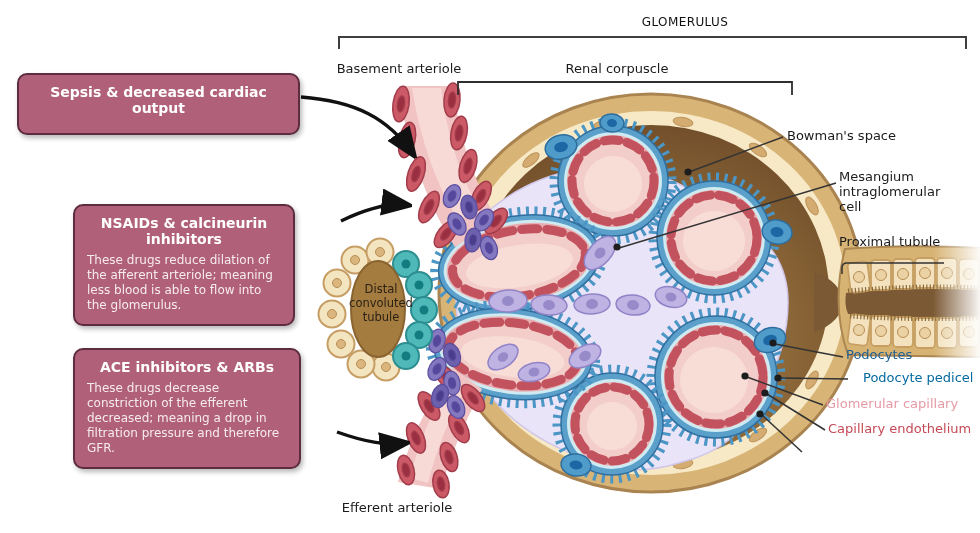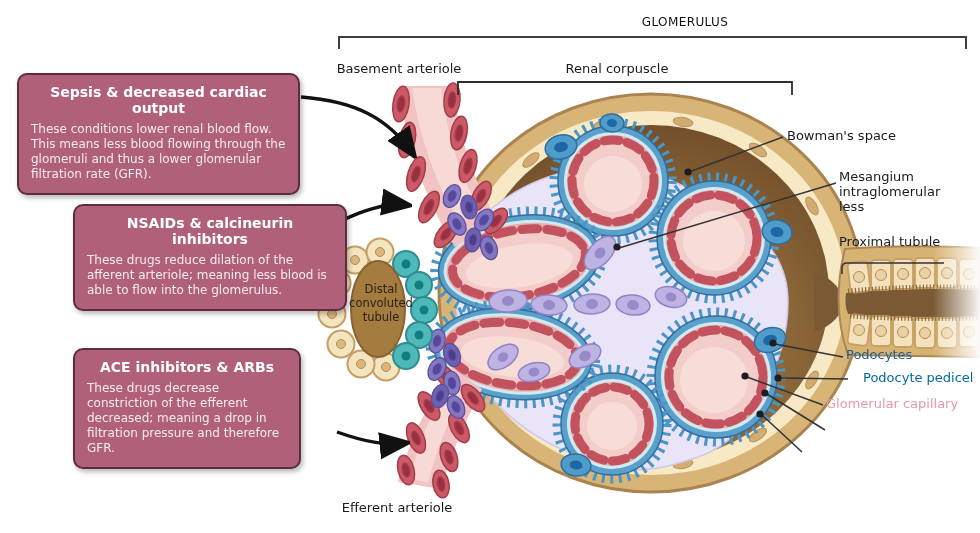--- a/index.html
+++ b/index.html
@@ -9,21 +9,21 @@
   .lbl{position:absolute;z-index:3;font-size:13px;color:#1b1b1b;white-space:nowrap;line-height:1.15;}
   .lbl.center{transform:translateX(-50%);}
   .lbl.wrap{white-space:normal;}
   #glom-title{font-size:12px;letter-spacing:.4px;color:#111;}
   #dct-label{font-size:11.5px;color:#2b2216;text-align:center;width:96px;line-height:1.2;white-space:normal;}
   .callout{position:absolute;z-index:4;box-sizing:border-box;background:#b06079;border:2.5px solid #5e2c3f;
            border-radius:10px;padding:9px 12px 11px;color:#fff;box-shadow:2px 3px 5px rgba(0,0,0,.28);}
   .callout .ttl{font-weight:bold;font-size:14px;text-align:center;margin:0 0 6px 0;color:#ffffff;}
   .callout .bdy{font-size:12px;line-height:1.25;color:#f6ebef;}
   #co1{left:17px;top:73px;width:283px;}
-  #co2{left:73px;top:204px;width:274px;}
+  #co2{left:73px;top:204px;width:222px;}
   #co3{left:73px;top:348px;width:228px;}
 </style>
 </head>
 <body>
 
 <div id="stage">
 
 <svg id="art" width="980" height="533" viewBox="0 0 980 533">
   <defs>
     <radialGradient id="brownGrad" cx="0.5" cy="0.66" r="0.75">
@@ -413,31 +413,31 @@
         <circle cx="745" cy="376" r="3.6"></circle>
         <circle cx="765" cy="393" r="3.6"></circle>
     <circle cx="760" cy="414" r="3.6"></circle>
   </g>
 </svg>
 
   <div class="lbl center" id="glom-title" style="left:676px;top:16px;margin-left:9px;">GLOMERULUS</div>
   <div class="lbl center" style="left:399px;top:62px;">Basement arteriole</div>
   <div class="lbl center" style="left:617px;top:62px;">Renal corpuscle</div>
   <div class="lbl" style="left:787px;top:129px;">Bowman's space</div>
-  <div class="lbl wrap" style="left:839px;top:170px;width:118px;">Mesangium intraglomerular less</div>
+  <div class="lbl wrap" style="left:839px;top:170px;width:118px;">Mesangium intraglomerular cell</div>
   <div class="lbl" style="left:839px;top:235px;">Proximal tubule</div>
   <div class="lbl center" id="dct-label" style="left:381px;top:283px;">Distal convoluted tubule</div>
   <div class="lbl" style="left: 846px; top: 348px; color: rgb(30, 95, 148);">Podocytes</div>
   <div class="lbl" style="left: 851px; top: 371px; color: #0369a1; margin-left: 12px;">Podocyte pedicel</div>
   <div class="lbl" style="left: 826px; top: 397px; color: rgb(229, 154, 164);">Glomerular capillary</div>
+  <div class="lbl" style="left: 828px; top: 422px; color: rgb(196, 74, 86);">Capillary endothelium</div>
   <div class="lbl center" style="left:397px;top:501px;">Efferent arteriole</div>
 
   <div class="callout" id="co1">
     <div class="ttl">Sepsis &amp; decreased cardiac output</div>
-    <div class="bdy">These conditions lower renal blood flow. This means less blood flowing through the glomeruli and thus a lower glomerular filtration rate (GFR).</div>
   </div>
   <div class="callout" id="co2">
     <div class="ttl">NSAIDs &amp; calcineurin inhibitors</div>
     <div class="bdy">These drugs reduce dilation of the afferent arteriole; meaning less blood is able to flow into the glomerulus.</div>
   </div>
   <div class="callout" id="co3">
     <div class="ttl">ACE inhibitors &amp; ARBs</div>
     <div class="bdy">These drugs decrease constriction of the efferent decreased; meaning a drop in filtration pressure and therefore GFR.</div>
   </div>
 

